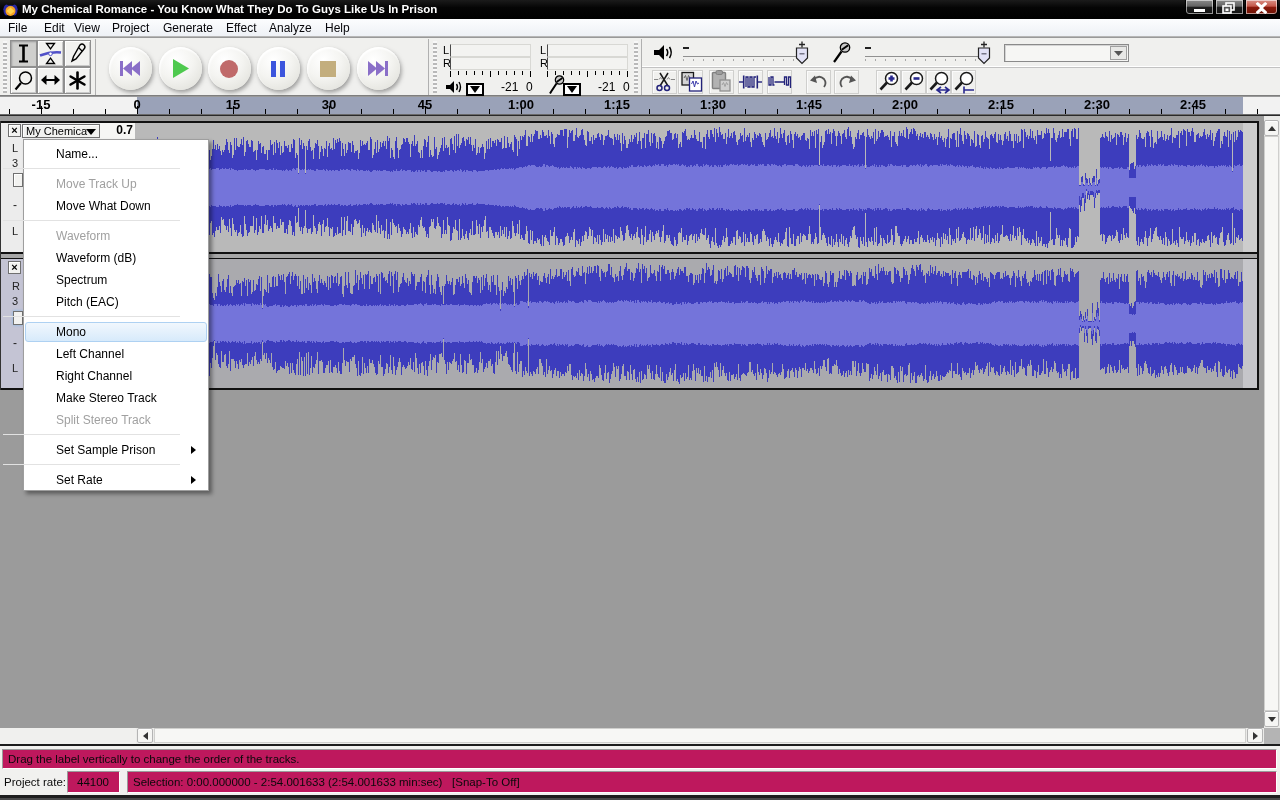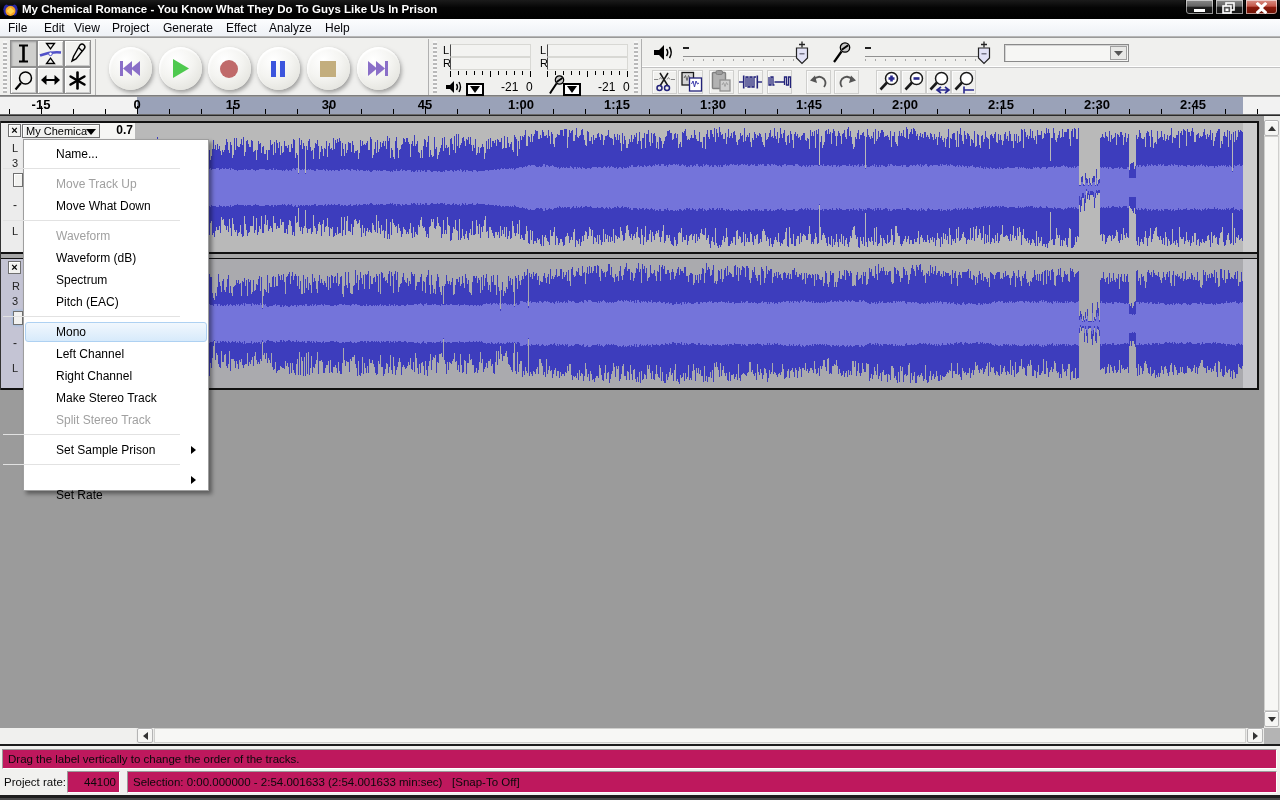--- a/index.html
+++ b/index.html
@@ -451,21 +451,21 @@
 <div class="mi" style="left:56px;top:247px">Waveform (dB)</div>
 <div class="mi" style="left:56px;top:269px">Spectrum</div>
 <div class="mi" style="left:56px;top:291px">Pitch (EAC)</div>
 <div class="mi" style="left:56px;top:321px">Mono</div>
 <div class="mi" style="left:56px;top:343px">Left Channel</div>
 <div class="mi" style="left:56px;top:365px">Right Channel</div>
 <div class="mi" style="left:56px;top:387px">Make Stereo Track</div>
 <div class="mi gray" style="left:56px;top:409px">Split Stereo Track</div>
 <div class="mi" style="left:56px;top:439px">Set Sample Prison</div>
 <div class="marrow" style="top:446px;left:191px"></div>
-<div class="mi" style="left:56px;top:484px">Set Rate</div>
+<div class="mi" style="left:56px;top:469px">Set Rate</div>
 <div class="marrow" style="top:476px;left:191px"></div>
 <div class="abs" style="left:1264px;top:116px;width:16px;height:628px;background:#ebebe9"></div>
 <div class="abs sbtn" style="left:1264px;top:120px;width:15px;height:16px"></div>
 <svg class="abs" style="left:1268px;top:126px" width="9" height="6">
     <path d="M0 5 H8 L4 0 Z" fill="#333"></path>
   </svg>
 <div class="abs sbtn" style="left:1264px;top:711px;width:15px;height:16px"></div>
 <svg class="abs" style="left:1268px;top:717px" width="9" height="6">
     <path d="M0 0 H8 L4 5 Z" fill="#333"></path>
   </svg>
@@ -479,15 +479,15 @@
 <div class="abs sbtn" style="left:1247px;top:728px;width:16px;height:15px"></div>
 <svg class="abs" style="left:1253px;top:732px" width="6" height="9">
     <path d="M0 0 V8 L5 4 Z" fill="#333"></path>
   </svg>
 <div class="abs" style="left:154px;top:728px;width:1092px;height:15px;background:#f7f7f5;border:1px solid #cfcfcd"></div>
 <div class="abs" style="left:1264px;top:728px;width:16px;height:16px;background:#b4b4b4"></div>
 <div class="abs" style="left:0;top:744px;width:1280px;height:2px;background:#1c1c1c"></div>
 <div class="abs sbar" style="left:0;top:746px;width:1280px;height:50px"></div>
 <div class="abs sbox" style="left:2px;top:749px;width:1275px;height:20px;line-height:19px;padding-left:5px">Drag the label vertically to change the order of the tracks.</div>
 <div class="abs" style="left:4px;top:776px;font-size:11.5px;color:#0a0a0a">Project rate:</div>
-<div class="abs sbox" style="left:67px;top:771px;width:53px;height:22px;line-height:20px;padding-left:16px">44100</div>
+<div class="abs sbox" style="left:67px;top:771px;width:53px;height:22px;line-height:20px;padding-left:9px">44100</div>
 <div class="abs sbox" style="left:127px;top:771px;width:1150px;height:22px;line-height:20px;padding-left:5px">Selection: 0:00.000000 - 2:54.001633 (2:54.001633 min:sec)&nbsp;&nbsp; [Snap-To Off]</div>
 <div class="abs" style="left:0;top:795px;width:1280px;height:3px;background:#1e1e1e"></div>
 <div class="abs" style="left:0;top:798px;width:1280px;height:2px;background:#4a4a4a"></div>
 </body></html>

